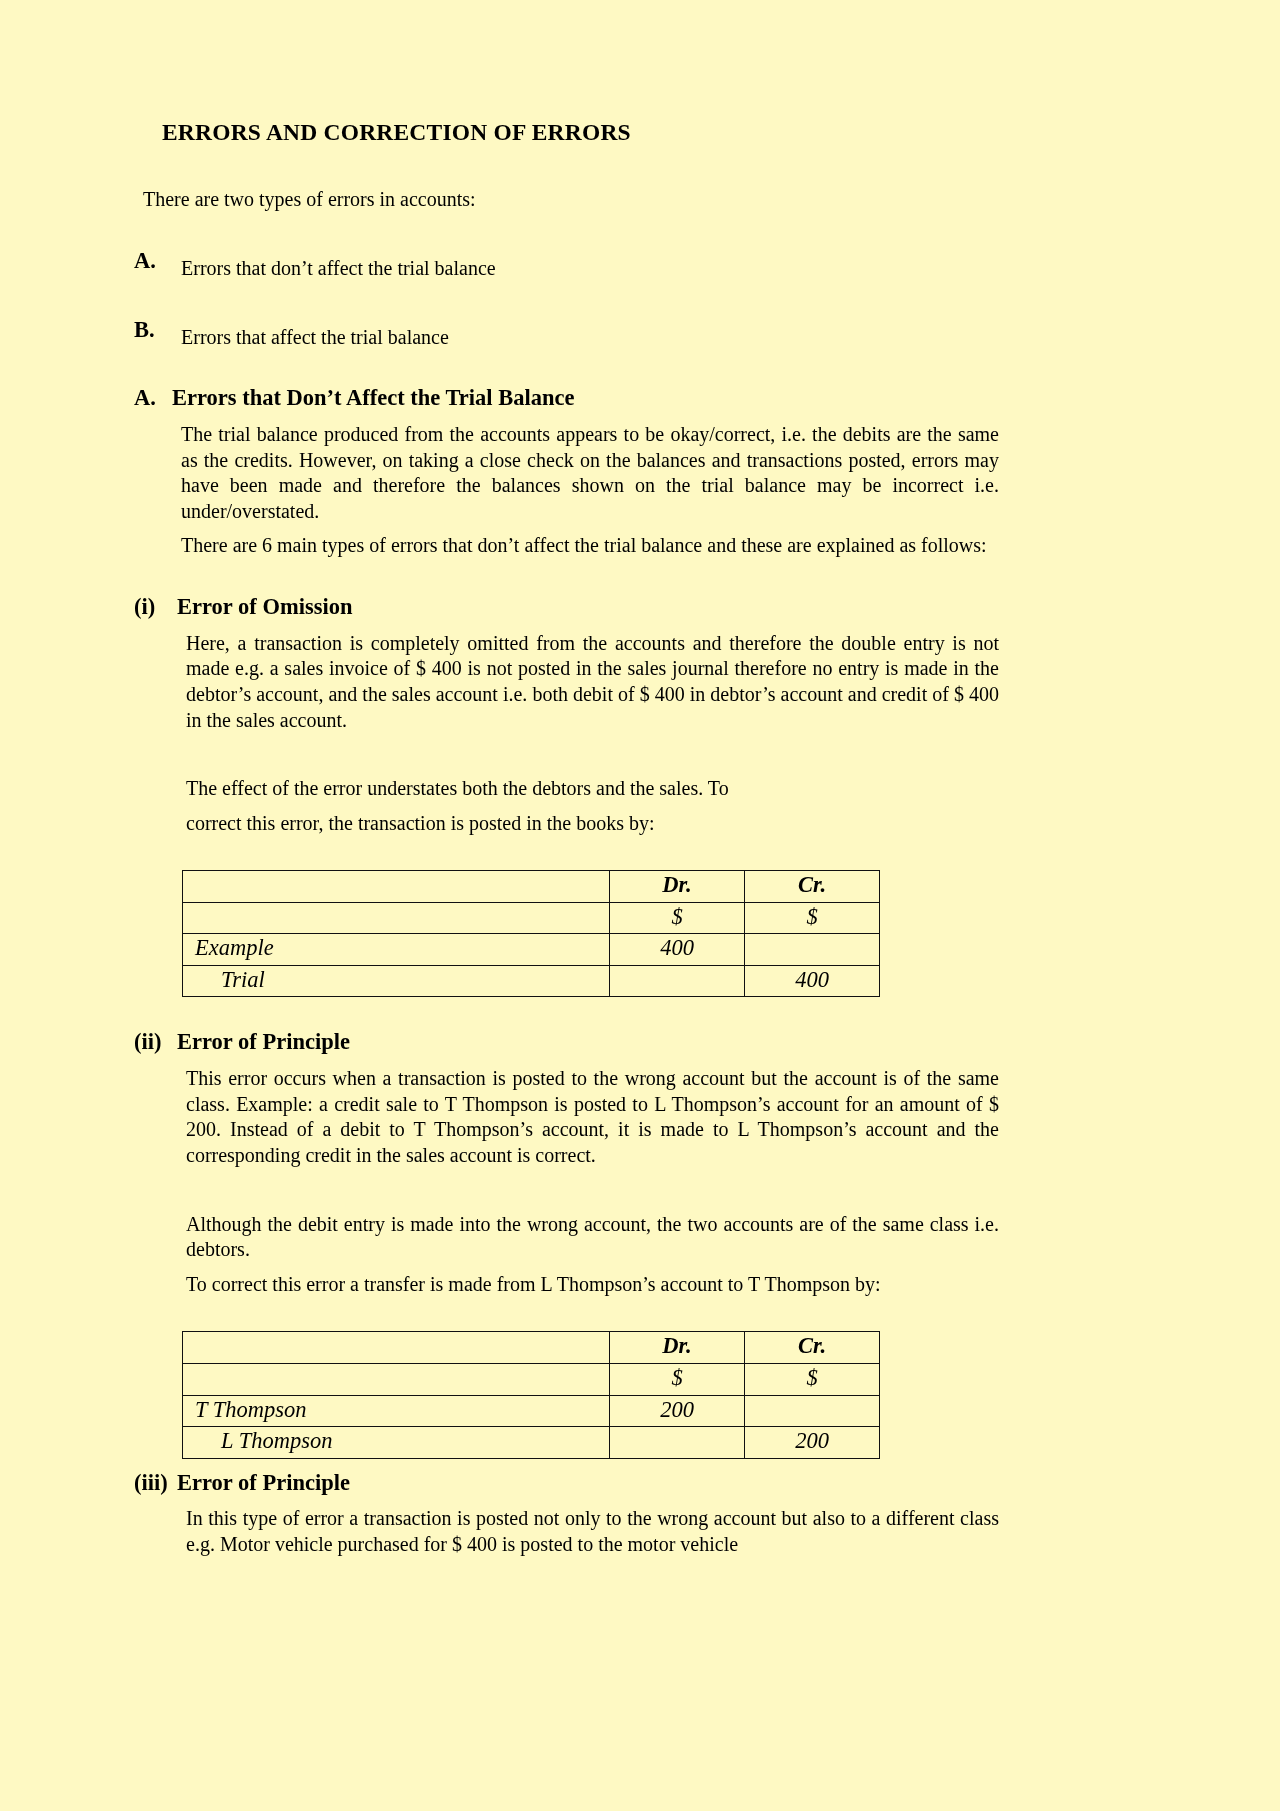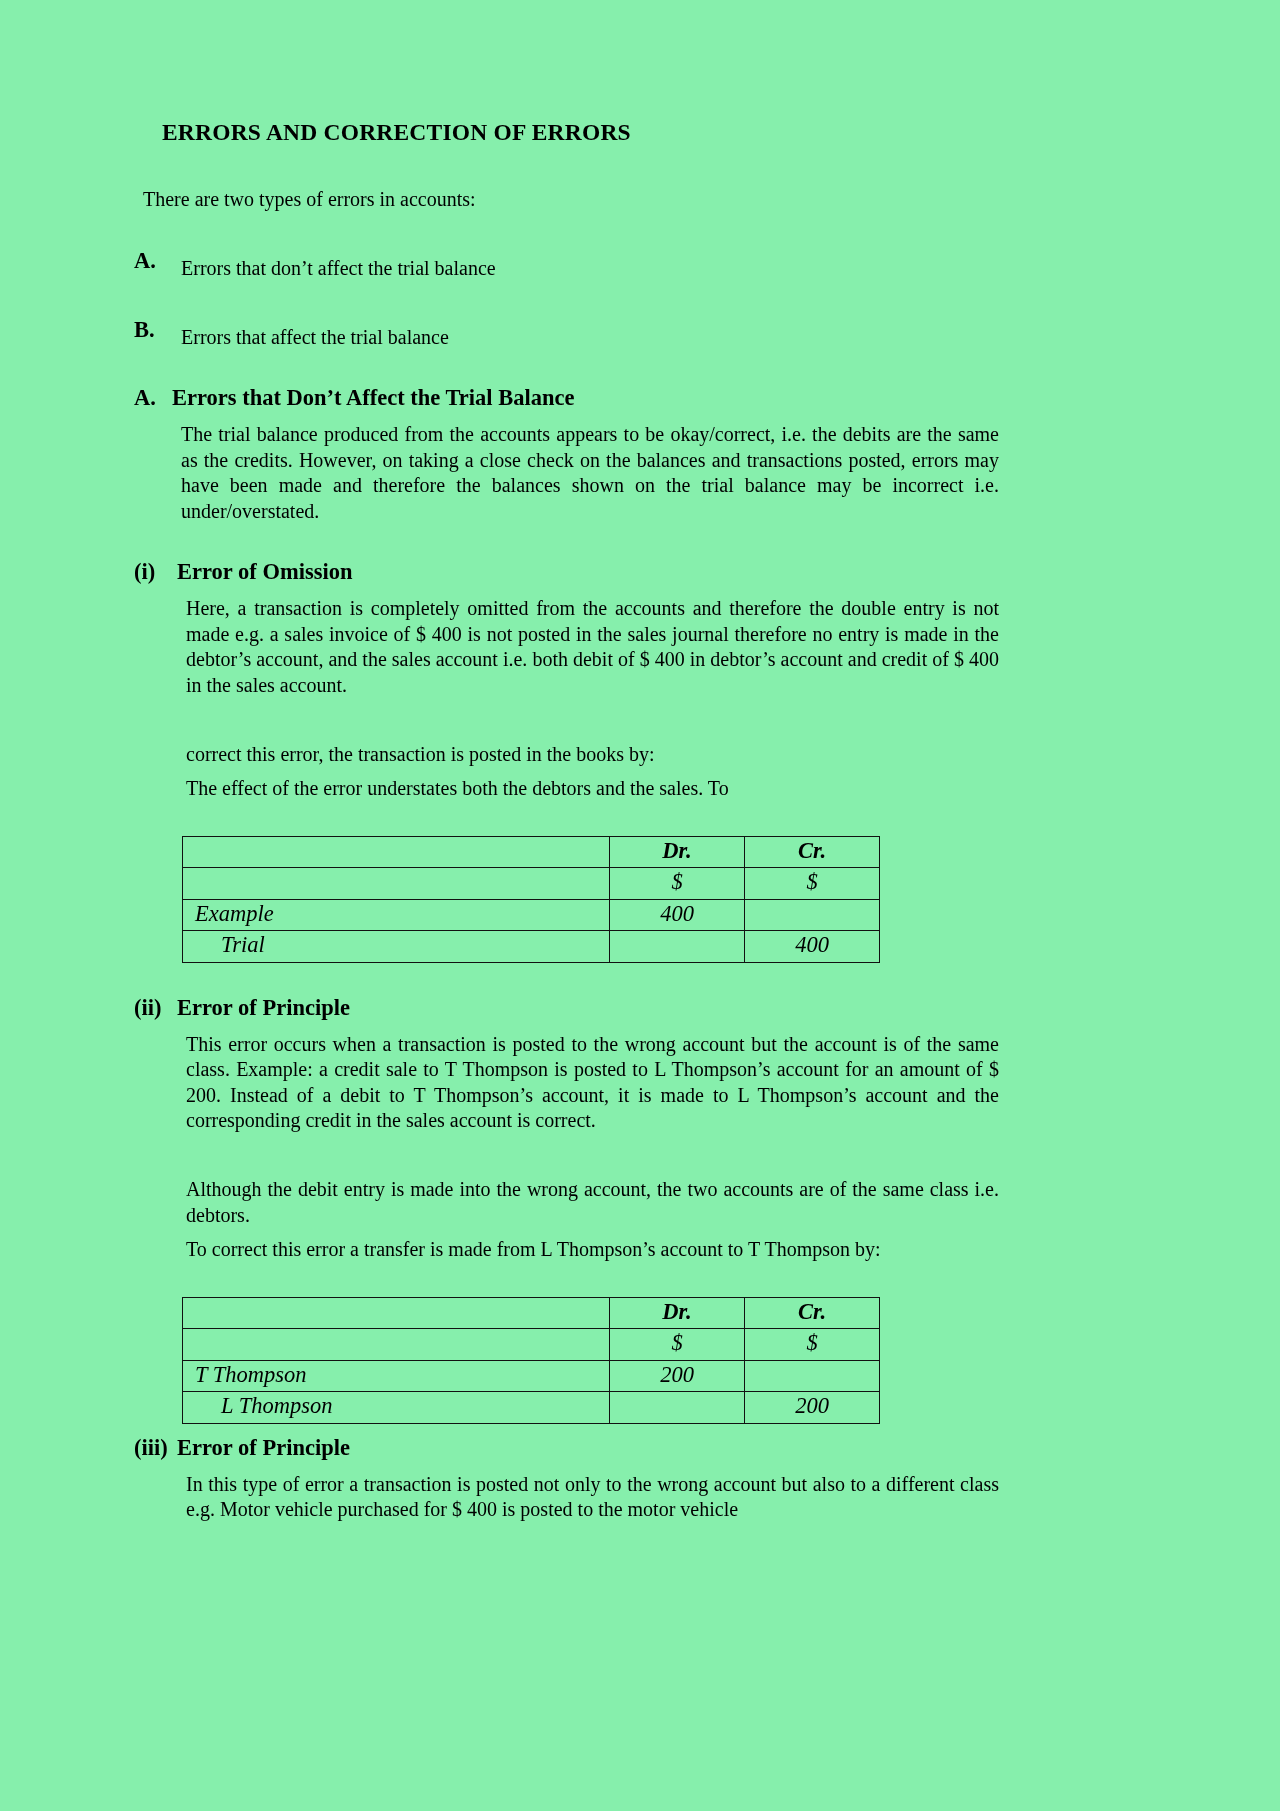--- a/index.html
+++ b/index.html
@@ -12,21 +12,21 @@
     width: 1280px;
     height: 1811px;
     font-family: "Liberation Serif", "DejaVu Serif", serif;
     color: #000000;
     -webkit-font-smoothing: antialiased;
   }
   .page {
     position: relative;
     width: 1280px;
     height: 1811px;
-    background: #86efac;
+    background: #fef9c3;
     box-sizing: border-box;
     padding: 118px 272px 0 134px;
   }
   .doc-title {
     font-size: 23.5px;
     font-weight: bold;
     letter-spacing: 0.2px;
     margin: 0 0 0 28px;
     padding: 0;
     line-height: 1.25;
@@ -138,33 +138,34 @@
     </div>
   </div>
 
   <div class="gap-md"></div>
 
   <div class="list-row">
     <div class="list-marker">A.</div>
     <div class="list-body">
       <p class="sub-head">Errors that Don’t Affect the Trial Balance</p>
       <p class="body-text">The trial balance produced from the accounts appears to be okay/correct, i.e. the debits are the same as the credits. However, on taking a close check on the balances and transactions posted, errors may have been made and therefore the balances shown on the trial balance may be incorrect i.e. under/overstated.</p>
+      <p class="body-text">There are 6 main types of errors that don’t affect the trial balance and these are explained as follows:</p>
     </div>
   </div>
 
   <div class="gap-md"></div>
 
   <div class="list-row">
     <div class="list-marker roman">(i)</div>
     <div class="list-body">
       <p class="sub-head">Error of Omission</p>
       <p class="body-text">Here, a transaction is completely omitted from the accounts and therefore the double entry is not made e.g. a sales invoice of $ 400 is not posted in the sales journal therefore no entry is made in the debtor’s account, and the sales account i.e. both debit of $ 400 in debtor’s account and credit of $  400 in the sales account.</p>
       <div class="gap-md"></div>
+      <p>The effect of the error understates both the debtors and the sales. To</p>
       <p>correct this error, the transaction is posted in the books by:</p>
-      <p>The effect of the error understates both the debtors and the sales. To</p>
     </div>
   </div>
 
   <div class="gap-md"></div>
 
   <div class="entry-table-wrap">
     <table class="entry-table">
       <colgroup>
         <col class="c-desc">
           <col class="c-dr">

